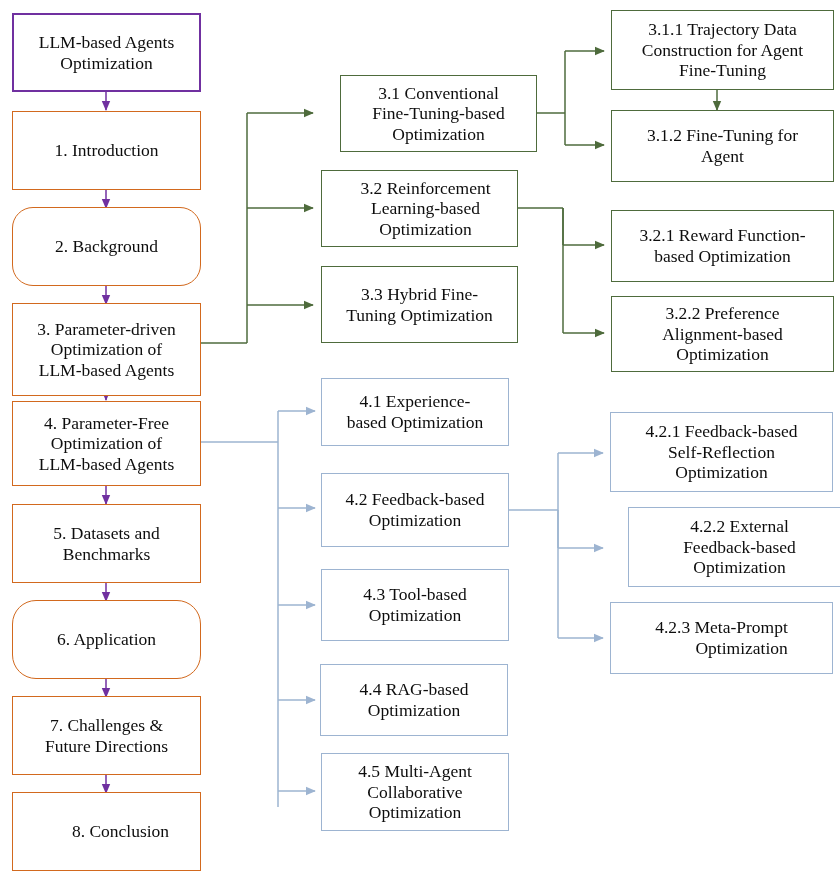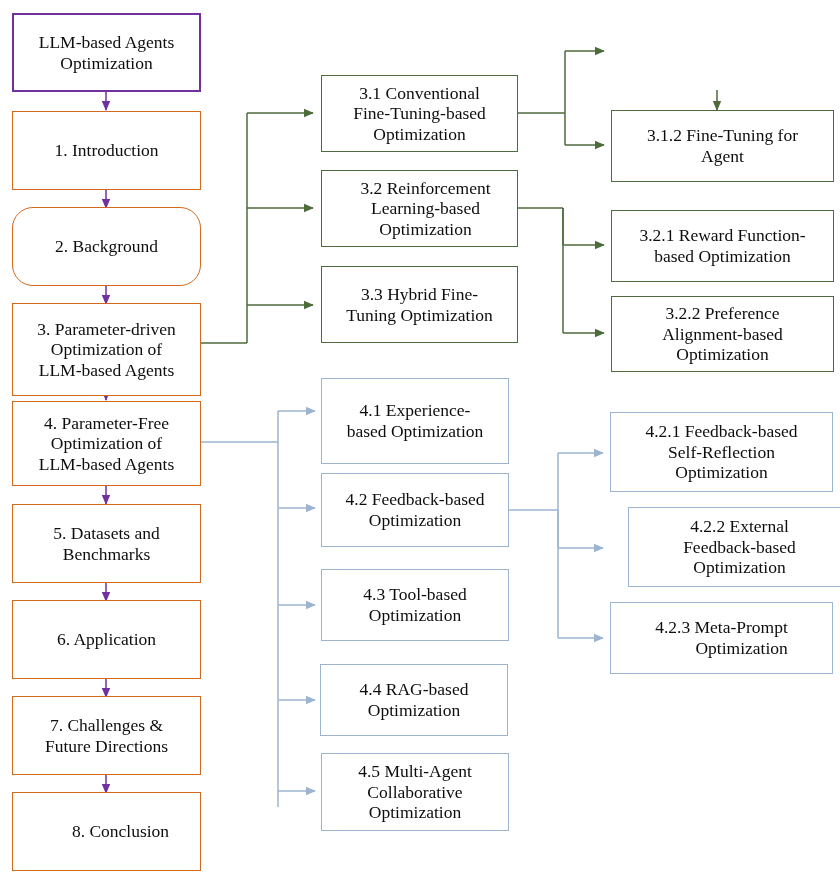--- a/index.html
+++ b/index.html
@@ -113,43 +113,46 @@
   <div class="node n-main" style="left:12px;top:111px;width:189px;height:79px;">1. Introduction</div>
   <div class="node n-main" style="left:12px;top:207px;width:189px;height:79px;border-radius:21px;">2. Background</div>
   <div class="node n-main" style="left:12px;top:303px;width:189px;height:93px;">3. Parameter-driven
 Optimization of
 LLM-based Agents</div>
   <div class="node n-main" style="left:12px;top:401px;width:189px;height:85px;">4. Parameter-Free
 Optimization of
 LLM-based Agents</div>
   <div class="node n-main" style="left:12px;top:504px;width:189px;height:79px;">5. Datasets and
 Benchmarks</div>
-  <div class="node n-main" style="left:12px;top:600px;width:189px;height:79px;">6. Application</div>
+  <div class="node n-main" style="left:12px;top:600px;width:189px;height:79px;border-radius:24px;">6. Application</div>
   <div class="node n-main" style="left:12px;top:696px;width:189px;height:79px;text-align:center;">7. Challenges &amp;
 Future Directions</div>
   <div class="node n-main" style="left:12px;top:792px;width:189px;height:79px;padding-left:32px;">8. Conclusion</div>
 
-  <div class="node n-green" style="left:321px;top:75px;width:197px;height:77px;">3.1 Conventional
+  <div class="node n-green" style="left:340px;top:75px;width:197px;height:77px;">3.1 Conventional
 Fine-Tuning-based
 Optimization</div>
   <div class="node n-green" style="left:321px;top:170px;width:197px;height:77px;padding-left:16px;">3.2 Reinforcement
 Learning-based
 Optimization</div>
   <div class="node n-green" style="left:321px;top:266px;width:197px;height:77px;">3.3 Hybrid Fine-
 Tuning Optimization</div>
 
+  <div class="node n-green" style="left:611px;top:10px;width:223px;height:80px;">3.1.1 Trajectory Data
+Construction for Agent
+Fine-Tuning</div>
   <div class="node n-green" style="left:611px;top:110px;width:223px;height:72px;">3.1.2 Fine-Tuning for
 Agent</div>
   <div class="node n-green" style="left:611px;top:210px;width:223px;height:72px;">3.2.1 Reward Function-
 based Optimization</div>
   <div class="node n-green" style="left:611px;top:296px;width:223px;height:76px;">3.2.2 Preference
 Alignment-based
 Optimization</div>
 
-  <div class="node n-blue" style="left:321px;top:378px;width:188px;height:86px;text-align:center;">4.1 Experience-
+  <div class="node n-blue" style="left:321px;top:378px;width:188px;height:68px;text-align:center;">4.1 Experience-
 based Optimization</div>
   <div class="node n-blue" style="left:321px;top:473px;width:188px;height:74px;">4.2 Feedback-based
 Optimization</div>
   <div class="node n-blue" style="left:321px;top:569px;width:188px;height:72px;">4.3 Tool-based
 Optimization</div>
   <div class="node n-blue" style="left:320px;top:664px;width:188px;height:72px;">4.4 RAG-based
 Optimization</div>
   <div class="node n-blue" style="left:321px;top:753px;width:188px;height:78px;">4.5 Multi-Agent
 Collaborative
 Optimization</div>

